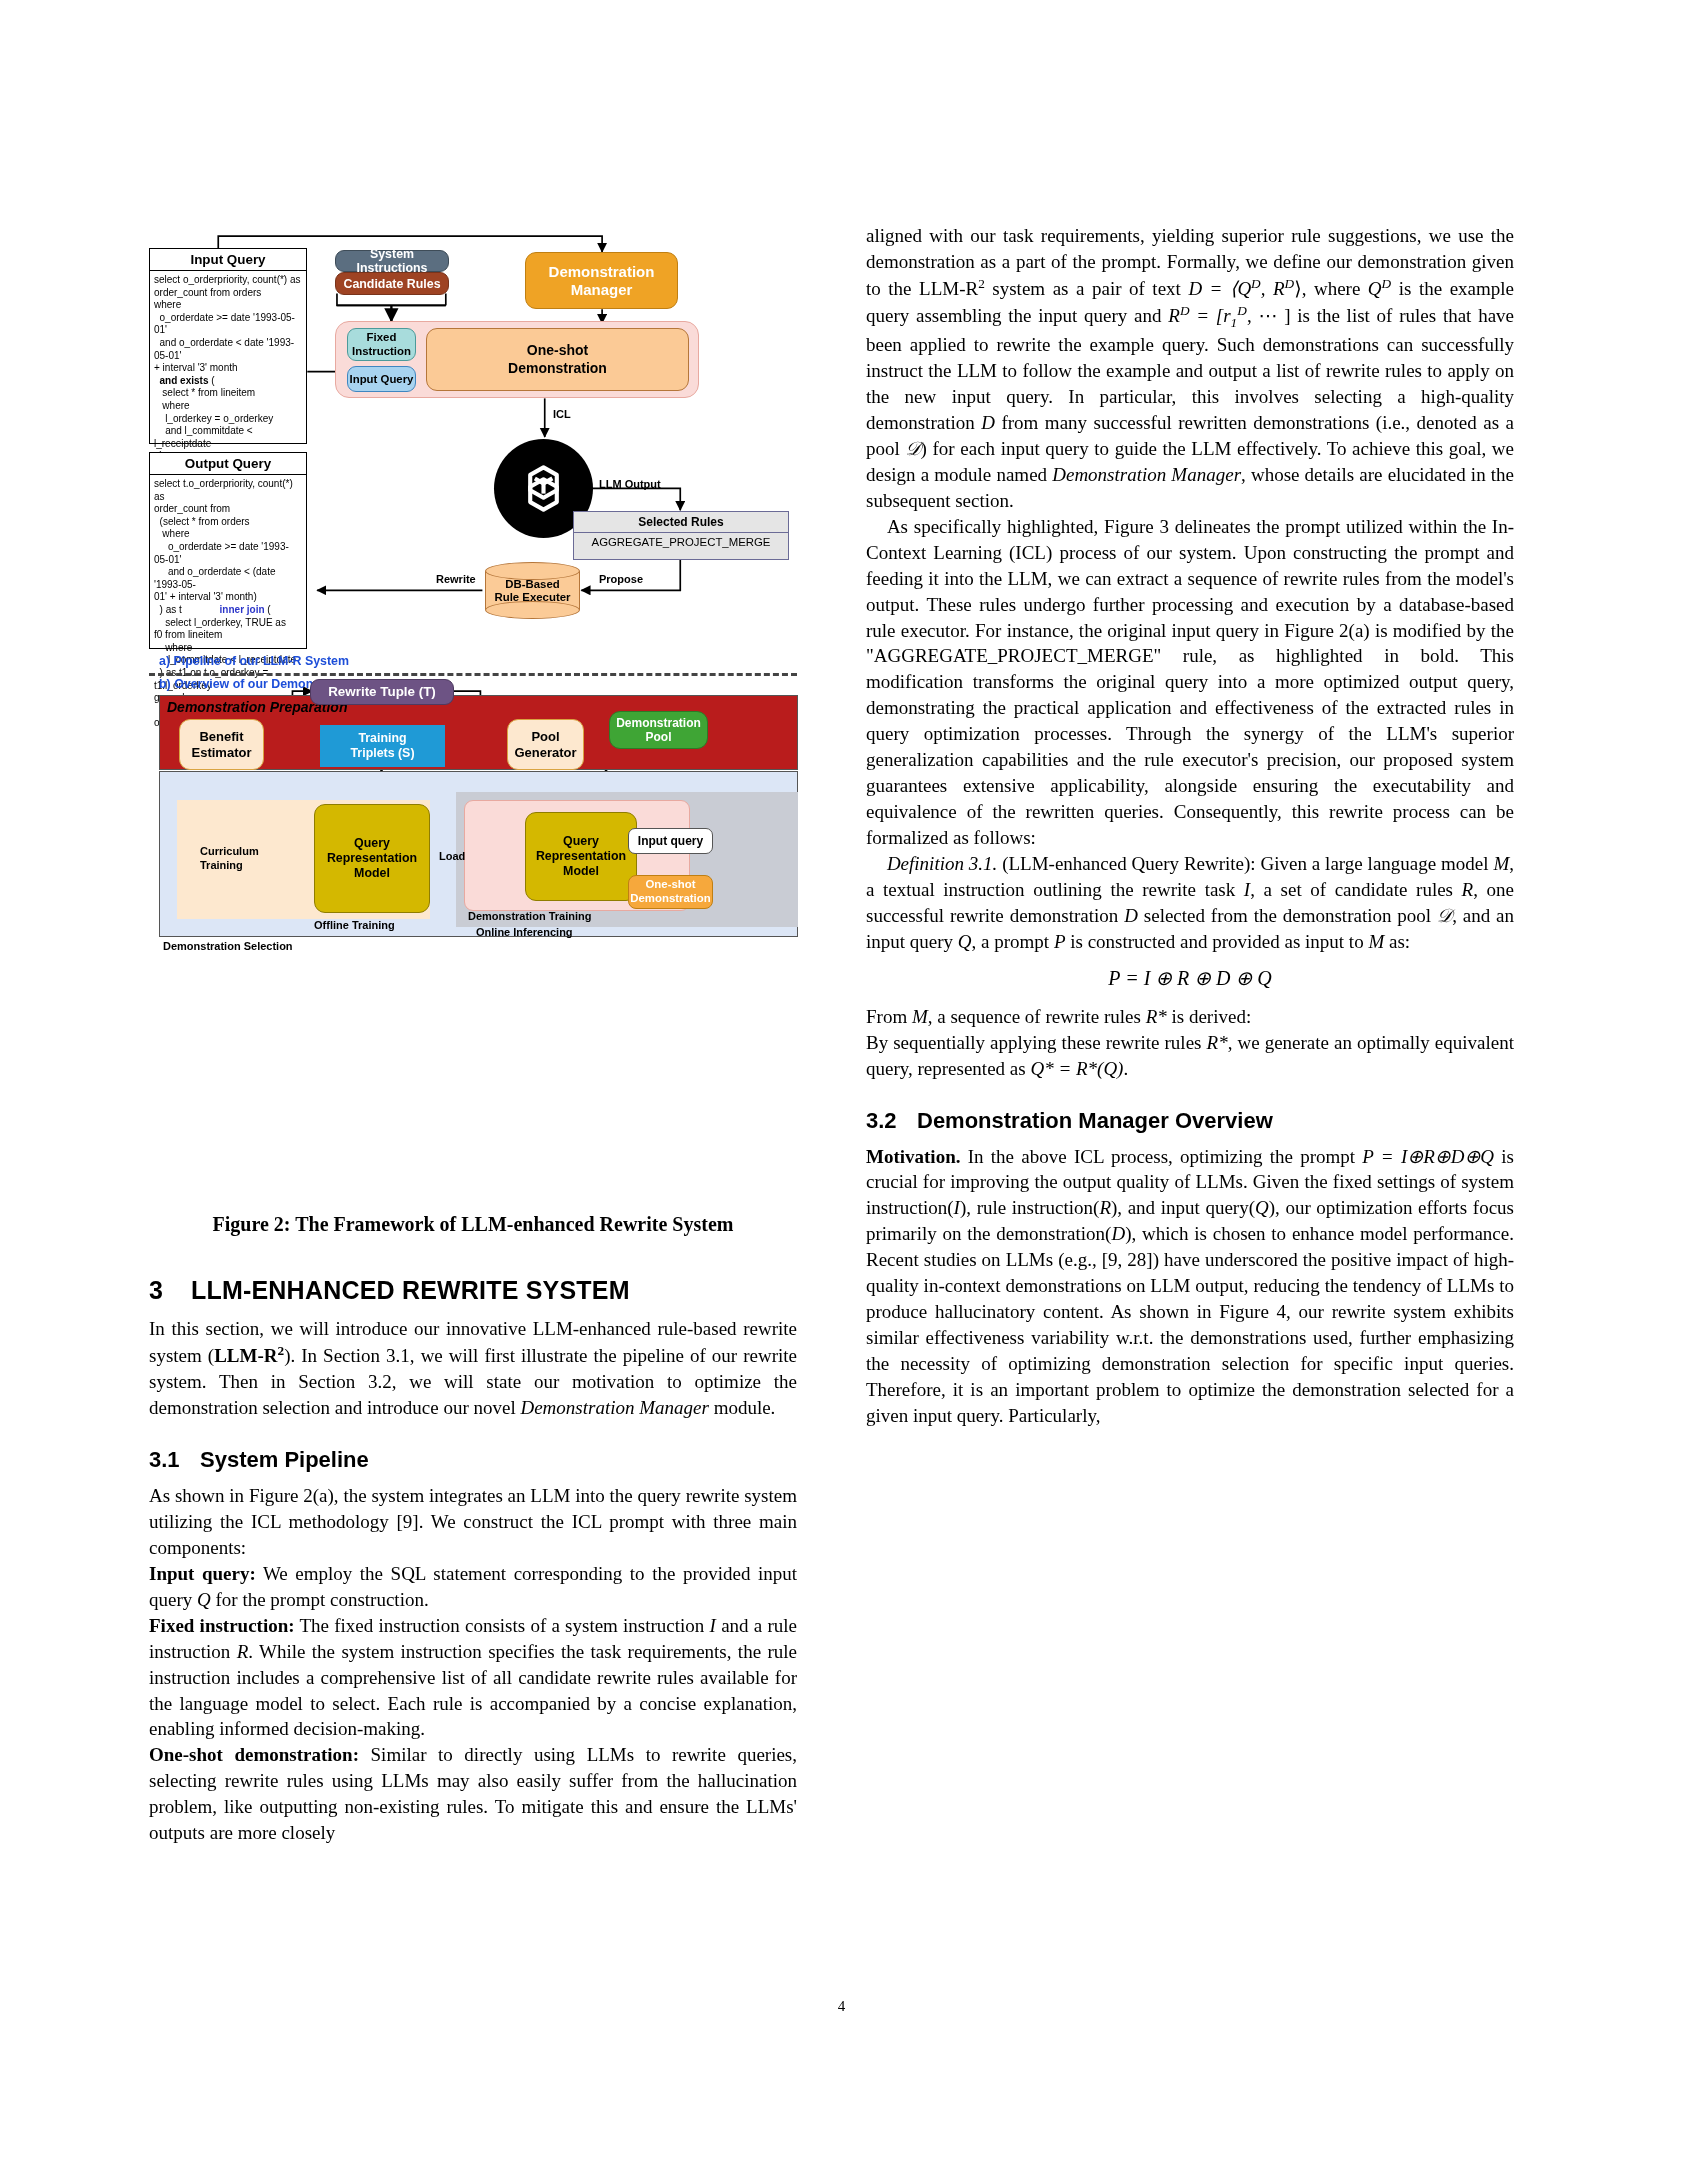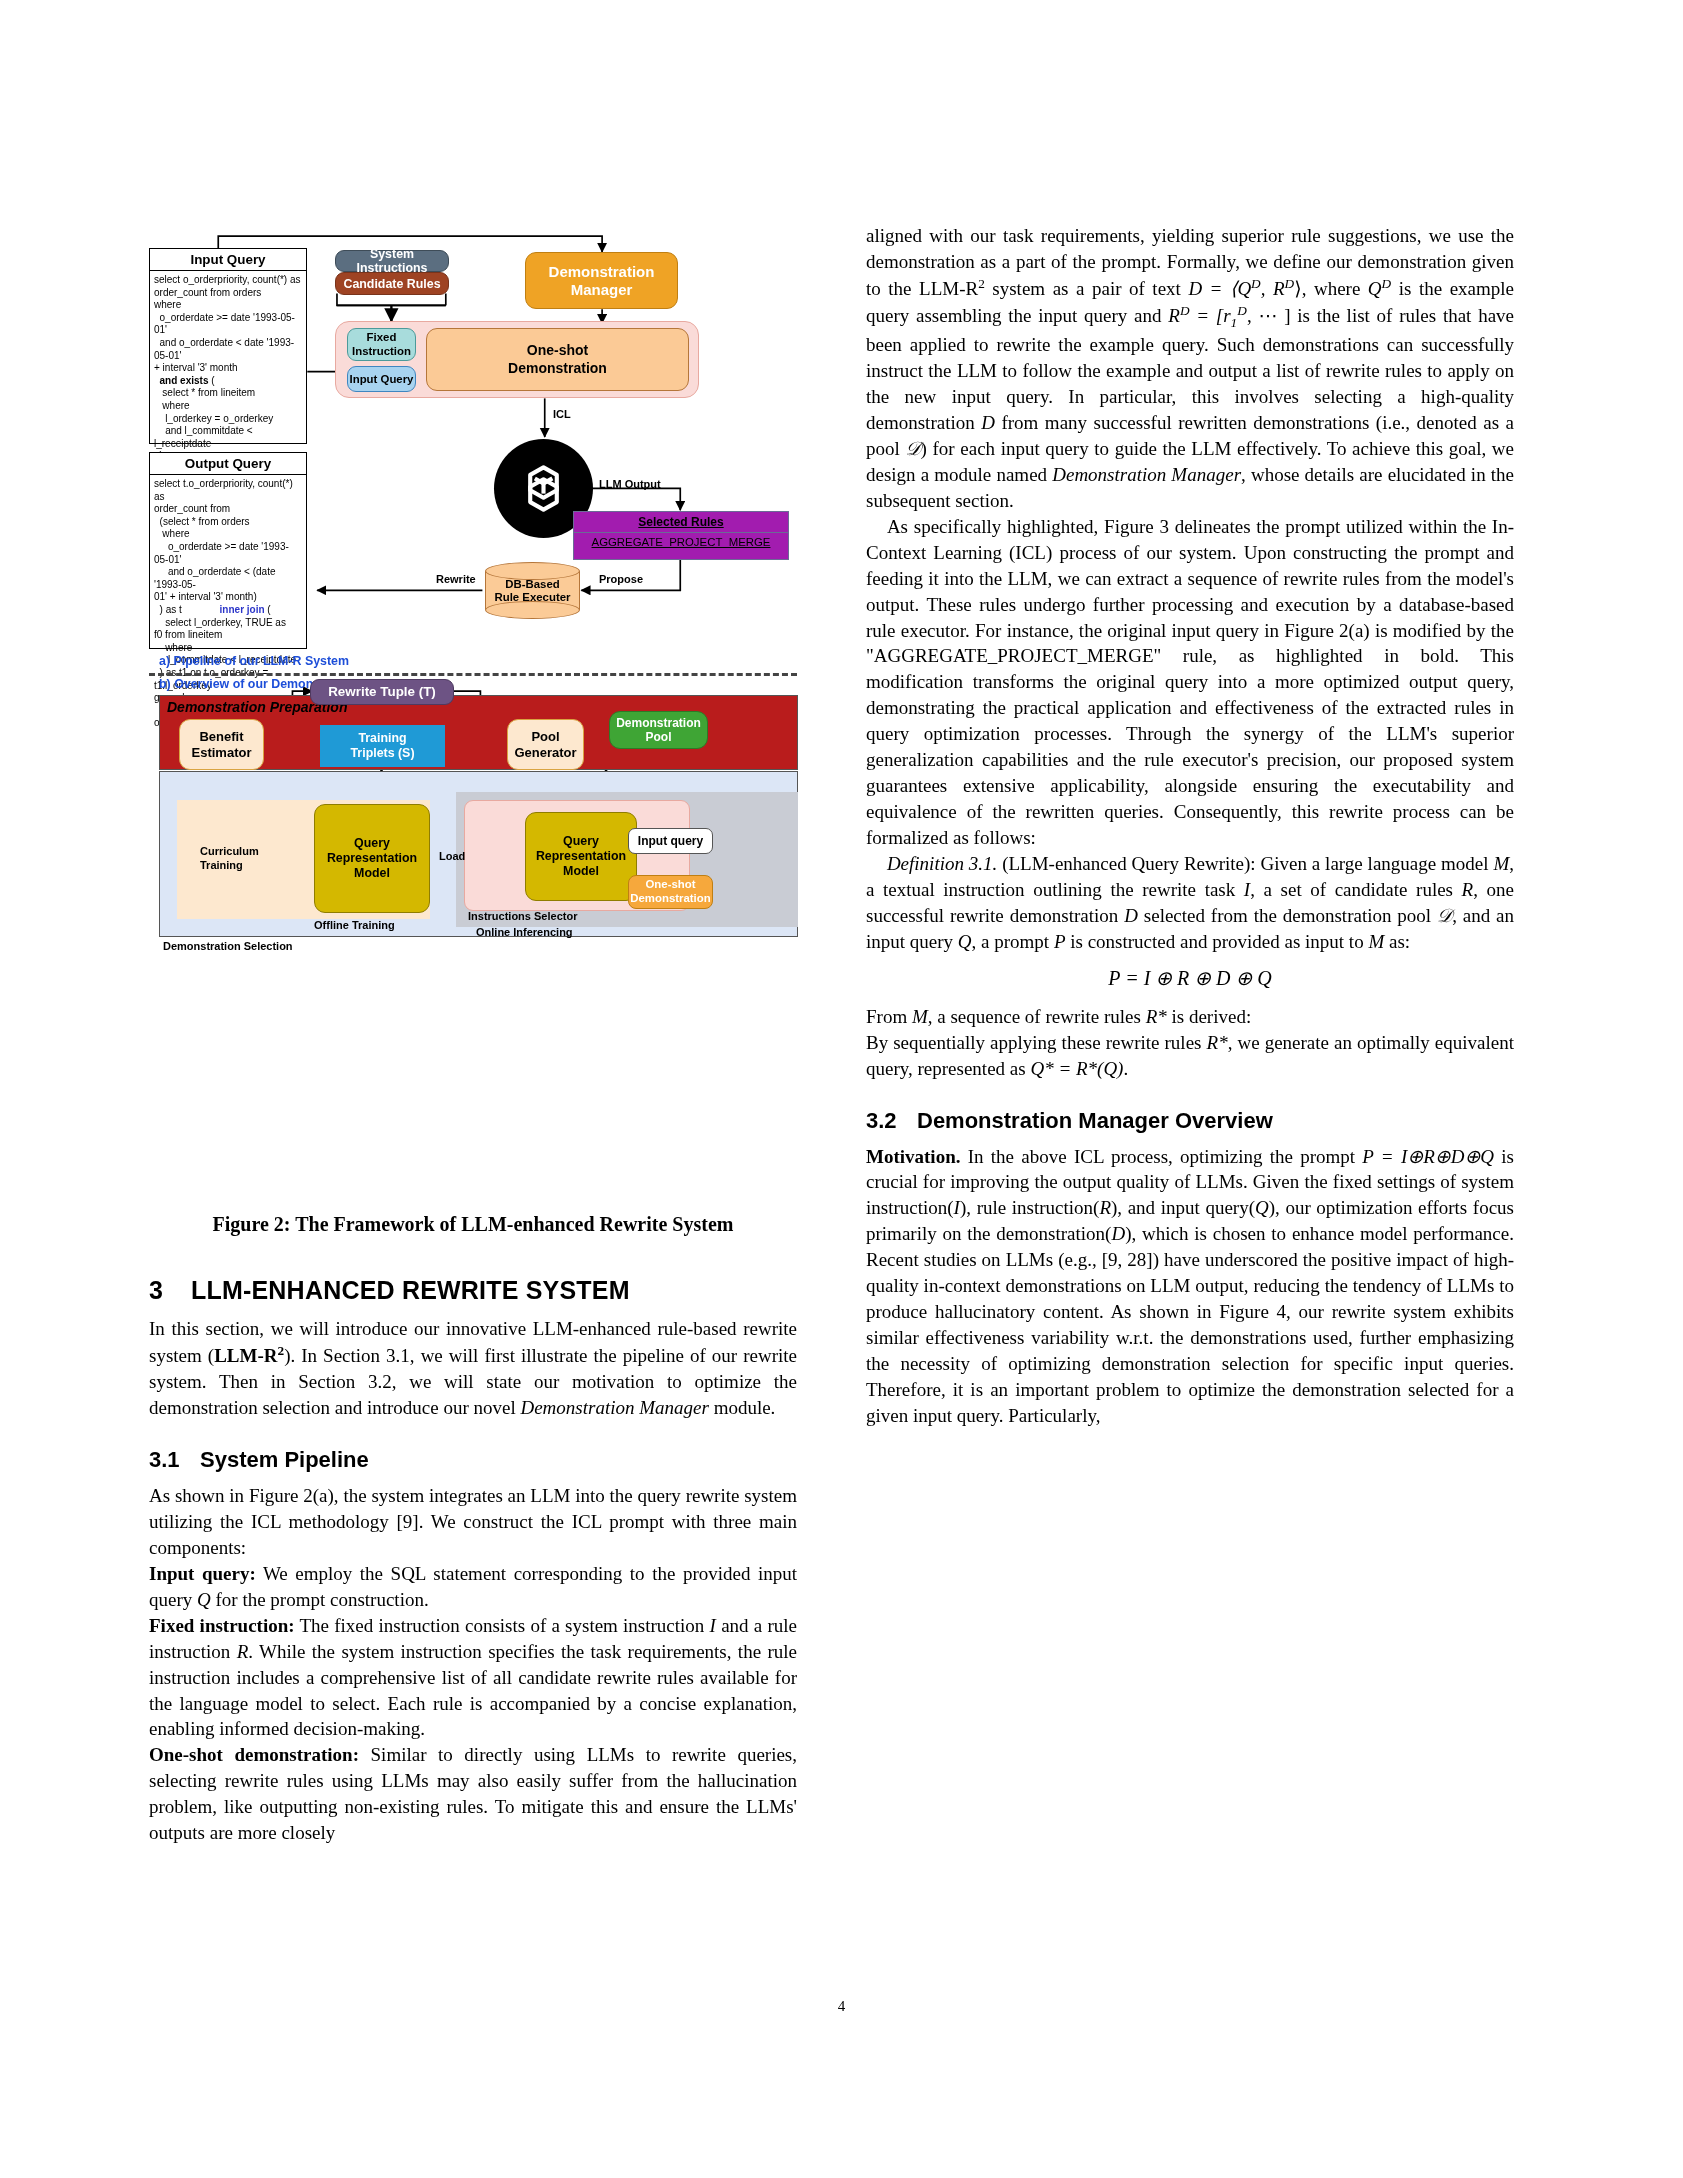--- a/index.html
+++ b/index.html
@@ -62,21 +62,21 @@
   .fixedinstr{background:#a8dcdc;border:1.5px solid #4c9a9a;border-radius:9px;
               display:flex;align-items:center;justify-content:center;text-align:center;
               font-family:"Liberation Sans",sans-serif;font-weight:bold;font-size:11.4px;color:#000;line-height:1.18;}
   .inputq{background:#a8d3ef;border:1.5px solid #3f86c0;border-radius:9px;
           display:flex;align-items:center;justify-content:center;text-align:center;
           font-family:"Liberation Sans",sans-serif;font-weight:bold;font-size:11.4px;color:#000;}
   .oneshot{background:#fbca96;border:1.5px solid #b5763a;border-radius:11px;
            display:flex;align-items:center;justify-content:center;text-align:center;
            font-family:"Liberation Sans",sans-serif;font-weight:bold;font-size:14px;color:#000;line-height:1.22;}
 
-  .selrules{border:1.4px solid #6b6b96;background:#a21caf;text-decoration:underline;}
+  .selrules{border:1.4px solid #6b6b96;background:#e5e5e5;}
   .selrules .srt{font-family:"Liberation Sans",sans-serif;font-weight:bold;font-size:12px;text-align:center;
                  padding:3px 0;border-bottom:1.3px solid #6b6b96;}
   .selrules .srb{font-family:"Liberation Sans",sans-serif;font-size:11.4px;text-align:center;padding:3px 12px;}
 
   .cyl{position:absolute;}
   .cyl .body{position:absolute;left:0;right:0;top:9px;bottom:9px;background:#fbcb97;border-left:1.5px solid #b5763a;border-right:1.5px solid #b5763a;}
   .cyl .top{position:absolute;left:0;right:0;top:0;height:18px;border-radius:50%;background:#fbcb97;border:1.5px solid #b5763a;box-sizing:border-box;}
   .cyl .bot{position:absolute;left:0;right:0;bottom:0;height:18px;border-radius:50%;background:#fbcb97;border:1.5px solid #b5763a;box-sizing:border-box;}
   .cyl .lbl{position:absolute;left:0;right:0;top:50%;transform:translateY(-50%);text-align:center;
             font-family:"Liberation Sans",sans-serif;font-weight:bold;font-size:11.4px;line-height:1.18;color:#000;z-index:3;}
@@ -268,21 +268,21 @@
     <div class="fig-box soft gold" style="left:165px;top:578px;width:116px;height:109px;" id="qrm1">Query<br>Representation<br>Model</div>
     <div class="fig-box soft gold" style="left:376px;top:586px;width:112px;height:89px;" id="qrm2">Query<br>Representation<br>Model</div>
 
     <div class="lbl-sm" style="left:51px;top:619px;width:99px;text-align:left;line-height:1.25;" id="curriculum">Curriculum<br>Training</div>
     <div class="lbl-sm" style="left:290px;top:624px;">Load</div>
 
     <div class="fig-box soft white-rb" style="left:479px;top:602px;width:85px;height:26px;">Input query</div>
     <div class="fig-box soft orange-rb" style="left:479px;top:649px;width:85px;height:34px;" id="bOneShot">One-shot<br>Demonstration</div>
 
     <div class="lbl-sm" style="left:165px;top:693px;">Offline Training</div>
-    <div class="lbl-sm" style="left:319px;top:684px;">Instructions Selector</div>
+    <div class="lbl-sm" style="left:319px;top:684px;">Demonstration Training</div>
     <div class="lbl-sm" style="left:327px;top:700px;">Online Inferencing</div>
     <div class="lbl-sm" style="left:14px;top:714px;">Demonstration Selection</div>
   </div>
 
   <div class="caption">Figure 2: The Framework of LLM-enhanced Rewrite System</div>
 
   <div class="col left" style="top:1247px;">
     <h2 class="sec">
       <span class="num">3</span><span>LLM-ENHANCED REWRITE SYSTEM</span>
     </h2>

